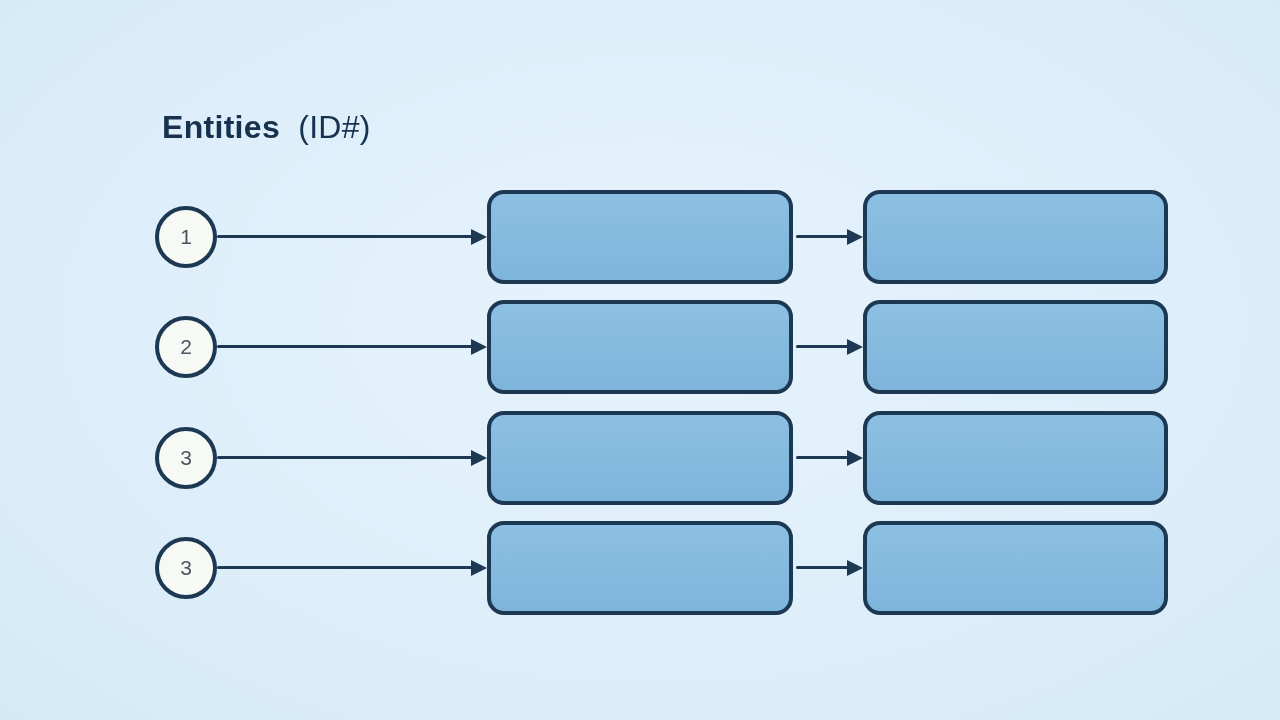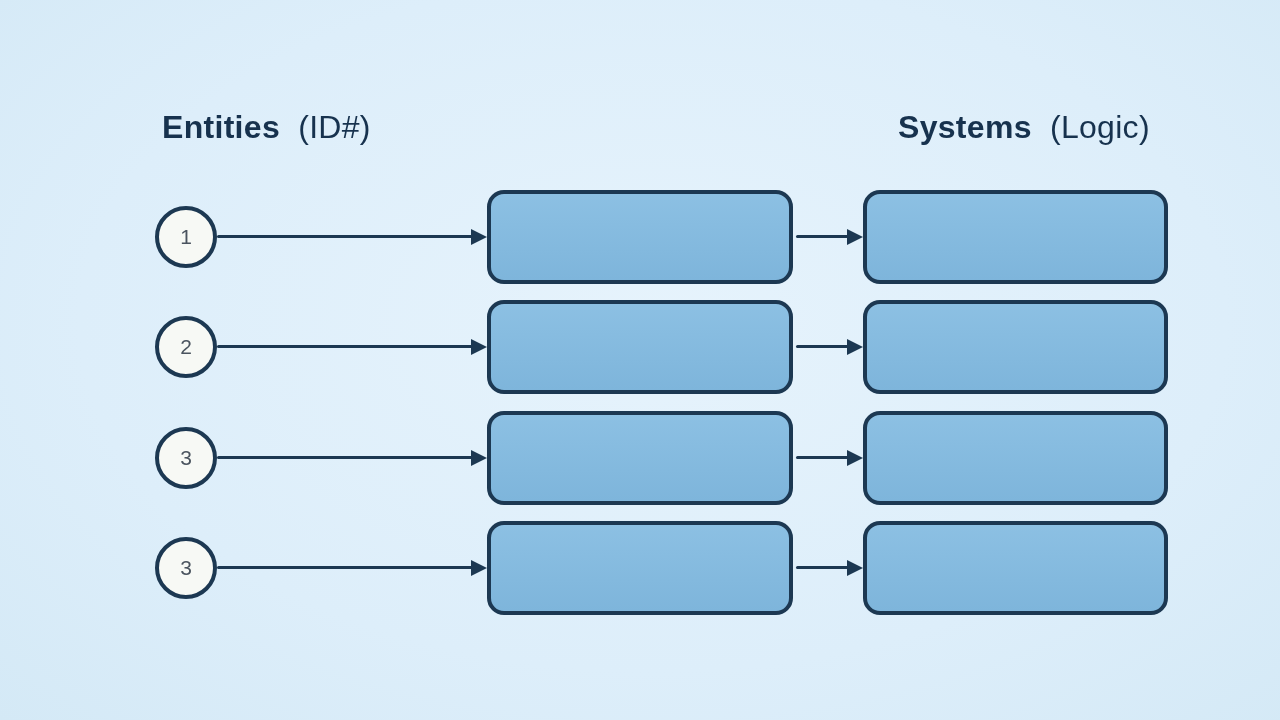--- a/index.html
+++ b/index.html
@@ -60,24 +60,20 @@
 <body>
 
 <div id="canvas">
 
   <div class="col-header" style="left:162px">
     <span class="hb">Entities</span>
     <span class="hq">(ID#)</span>
   </div>
 
 
-  <div class="col-header" style="left:898px">
-    <span class="hb">Systems</span>
-    <span class="hq">(Logic)</span>
-  </div>
 
   <div id="rows-layer">
   <div class="row" style="top: 190px;">
     <div class="entity-circle">
       <span class="entity-num">1</span>
     </div>
     <div class="arrow long-arrow">
       <div class="shaft"></div>
       <div class="head"></div>
     </div>

